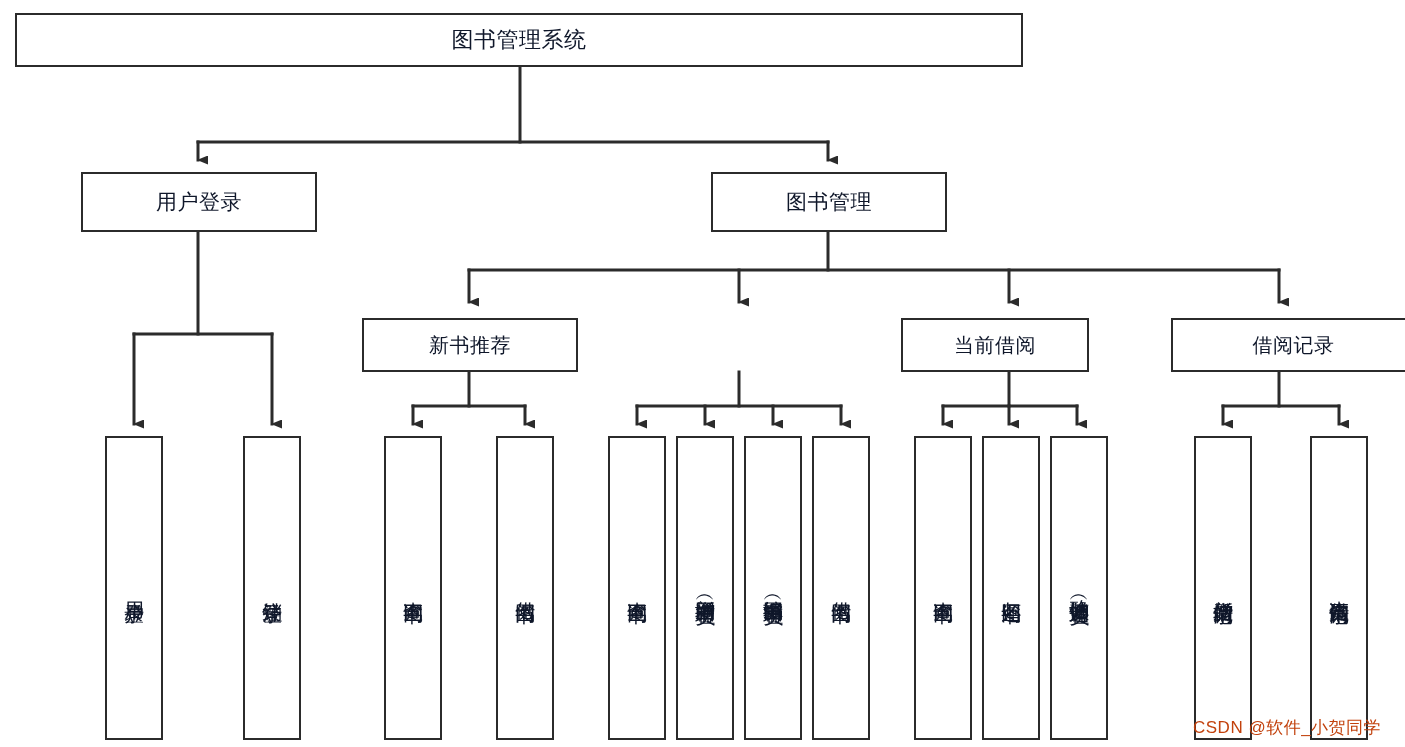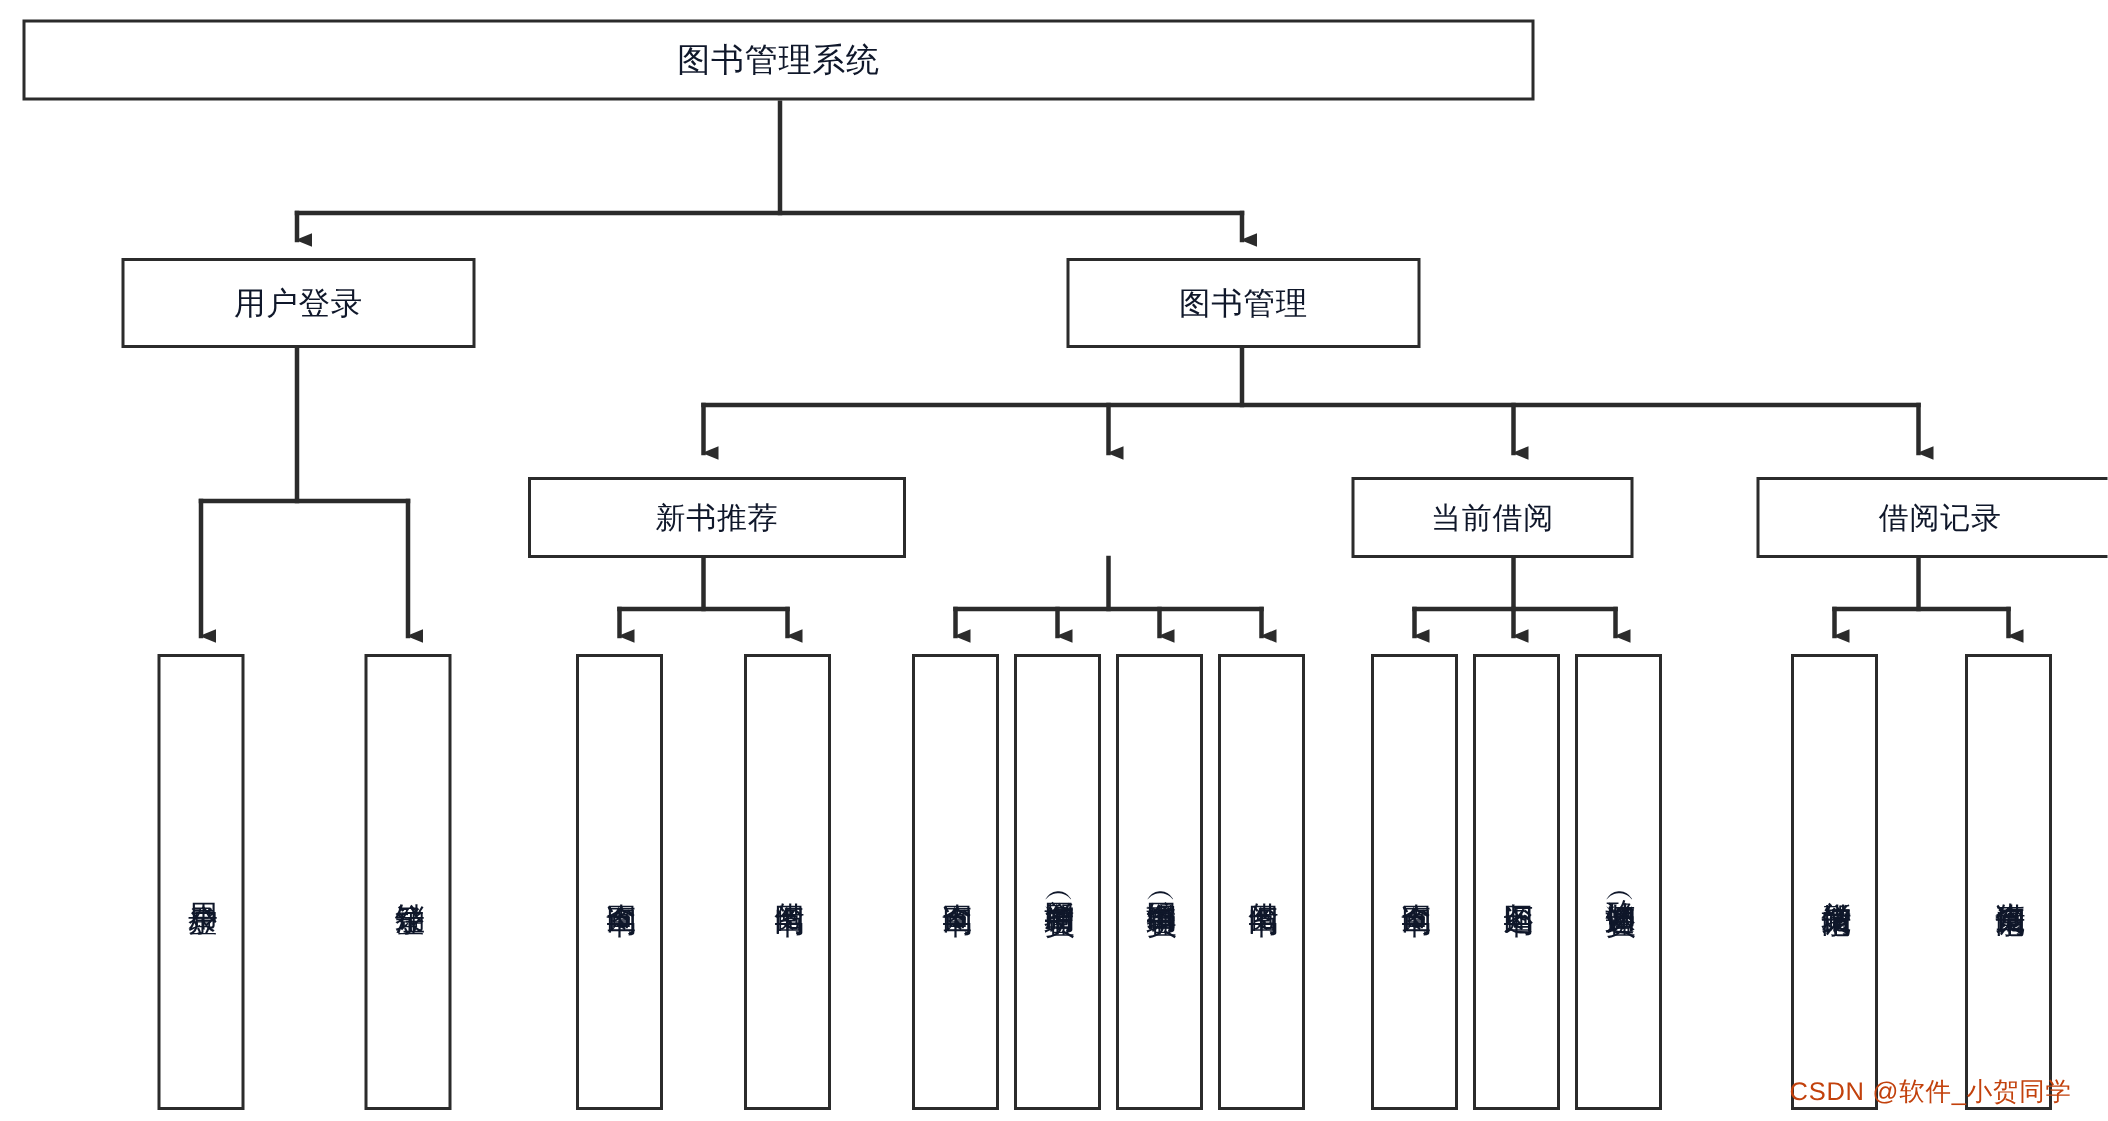--- a/index.html
+++ b/index.html
@@ -131,21 +131,21 @@
     <span class="node-label">图书管理系统</span>
   </div>
 
   <div class="node level2" style="left:81px; top:172px; width:236px; height:60px;">
     <span class="node-label">用户登录</span>
   </div>
   <div class="node level2" style="left:711px; top:172px; width:236px; height:60px;">
     <span class="node-label">图书管理</span>
   </div>
 
-  <div class="node level3" style="left:352px; top:318px; width:252px; height:54px;">
+  <div class="node level3" style="left:362px; top:318px; width:216px; height:54px;">
     <span class="node-label">新书推荐</span>
   </div>
   <div class="node level3" style="left:901px; top:318px; width:188px; height:54px;">
     <span class="node-label">当前借阅</span>
   </div>
   <div class="node level3" style="left:1171px; top:318px; width:245px; height:54px;">
     <span class="node-label">借阅记录</span>
   </div>
 
   <div class="node leaf" style="left:105px; top:436px; width:58px; height:304px;">

